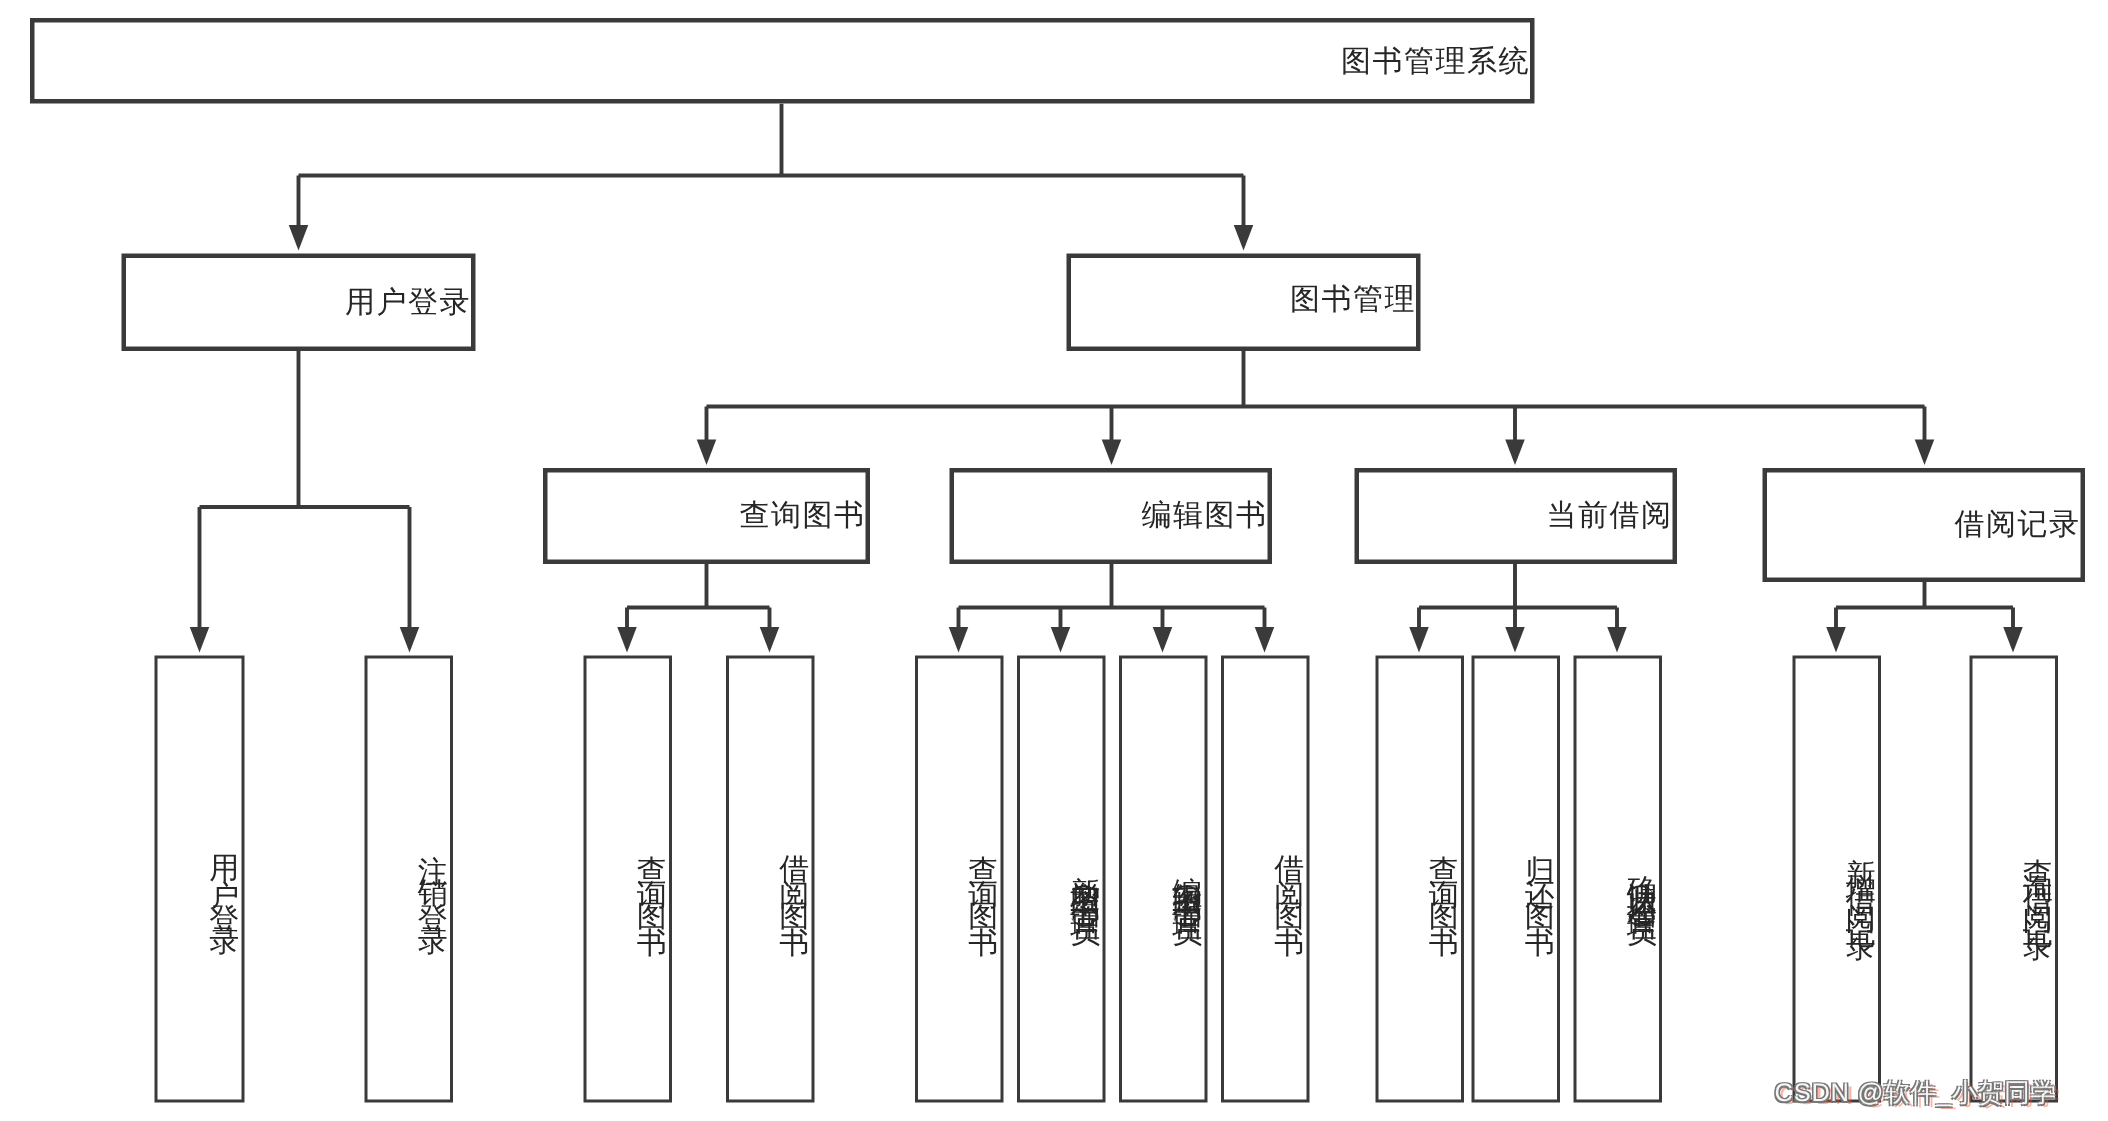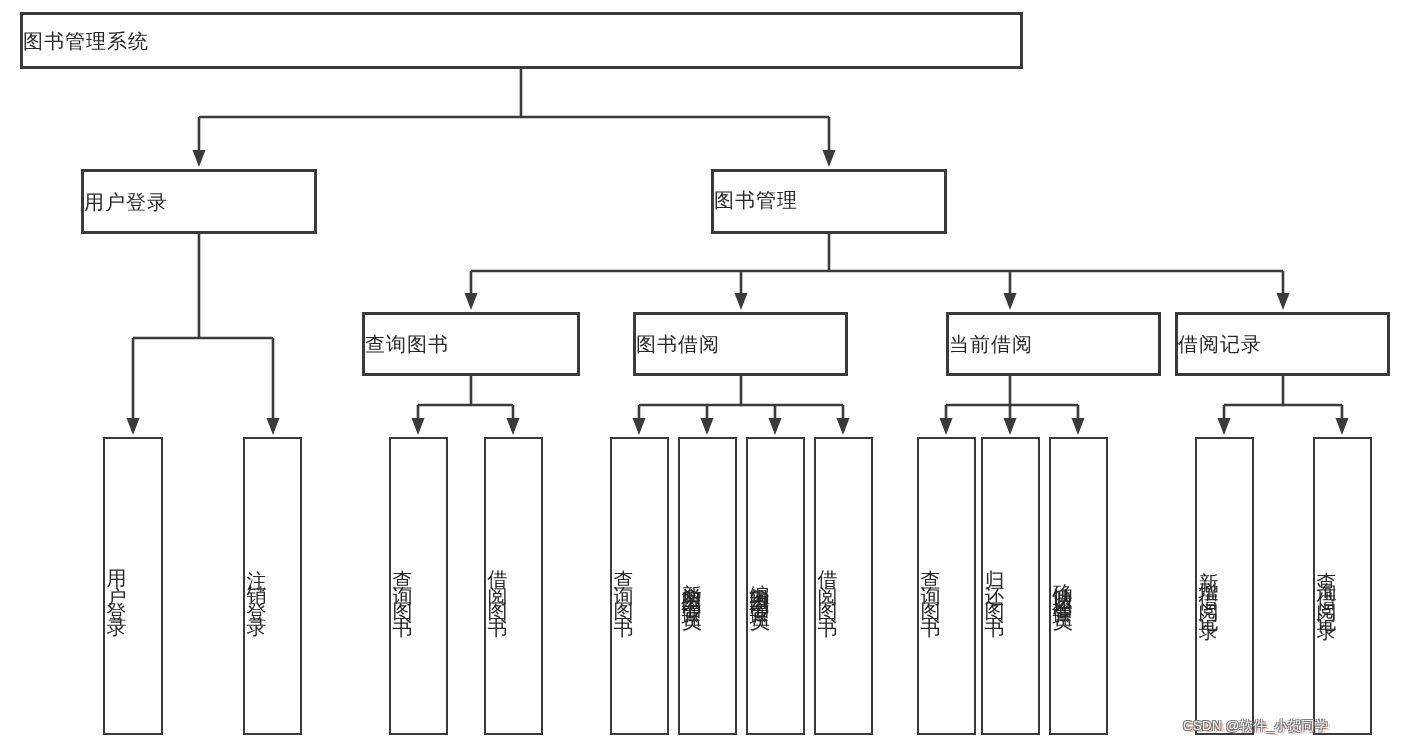--- a/index.html
+++ b/index.html
@@ -10,21 +10,21 @@
     overflow:hidden;
     font-family:"Liberation Sans","DejaVu Sans",sans-serif;
     color:#262626;
   }
   #connectors{position:absolute;left:0;top:0;z-index:1;}
   .node{
     position:absolute;
     box-sizing:border-box;
     background:#ffffff;
     border:3px solid #3a3a3a;
-    display:flex;align-items:center;justify-content:flex-start;
+    display:flex;align-items:center;justify-content:flex-end;
     z-index:2;
     font-size:20px;
     letter-spacing:1px;
     line-height:1.2;
   }
   .leaf{
     border-width:2.5px;
     top:437px;height:298px;
   }
   .leaf .vtext{
@@ -35,40 +35,40 @@
   }
   .leaf.short .vtext{letter-spacing:16px;}
   .leaf.mid   .vtext{letter-spacing:10px;}
   .leaf.long  .vtext{letter-spacing:4px;}
   
   #root-box {left:20px; top:12px; width:1003px;height:57px;}
   #l2-0{left:81px;  top:169px;width:236px;height:65px;}
   #l2-1{left:711px; top:169px;width:236px;height:65px;font-family:Liberation Mono, monospace;}
   #l3-0{left:362px; top:312px;width:218px;height:64px;}
   #l3-1{left:633px; top:312px;width:215px;height:64px;}
-  #l3-2{left:903px; top:312px;width:215px;height:64px;margin-left:43px;}
-  #l3-3{left:1175px;top:312px;width:215px;height:64px;}
+  #l3-2{left:903px; top:312px;width:215px;height:64px;}
+  #l3-3{left:1175px;top:312px;width:215px;height:76px;}
   #leaf-0 {left:103px; width:60px;}
   #leaf-1 {left:243px; width:59px;}
   #leaf-2 {left:389px; width:59px;}
   #leaf-3 {left:484px; width:59px;}
   #leaf-4 {left:610px; width:59px;}
   #leaf-5 {left:678px; width:59px;}
   #leaf-6 {left:746px; width:59px;}
   #leaf-7 {left:814px; width:59px;}
   #leaf-8 {left:917px; width:59px;}
   #leaf-9 {left:981px; width:59px;}
   #leaf-10{left:1049px;width:59px;}
   #leaf-11{left:1195px;width:59px;}
   #leaf-12{left:1313px;width:59px;}
   #watermark{
     position:absolute;
     left:1183px;top:717px;
     z-index:3;
-    font-size:13px;
+    font-size:17px;
     letter-spacing:0.5px;
     color:#f7f7f7;
     text-shadow:
       -1px -1px 0 #777, 1px -1px 0 #777, -1px 1px 0 #777, 1px 1px 0 #777,
       3px 2px 0 rgba(252,85,49,0.45);
     white-space:nowrap;
   }
 </style>
 </head>
 <body>
@@ -126,21 +126,21 @@
     <span>用户登录</span>
   </div>
   <div class="node" id="l2-1">
     <span>图书管理</span>
   </div>
 
   <div class="node" id="l3-0">
     <span>查询图书</span>
   </div>
   <div class="node" id="l3-1">
-    <span>图书借阅</span>
+    <span>编辑图书</span>
   </div>
   <div class="node" id="l3-2">
     <span>当前借阅</span>
   </div>
   <div class="node" id="l3-3">
     <span>借阅记录</span>
   </div>
 
   <div class="node leaf short" id="leaf-0">
     <span class="vtext">用户登录</span>

